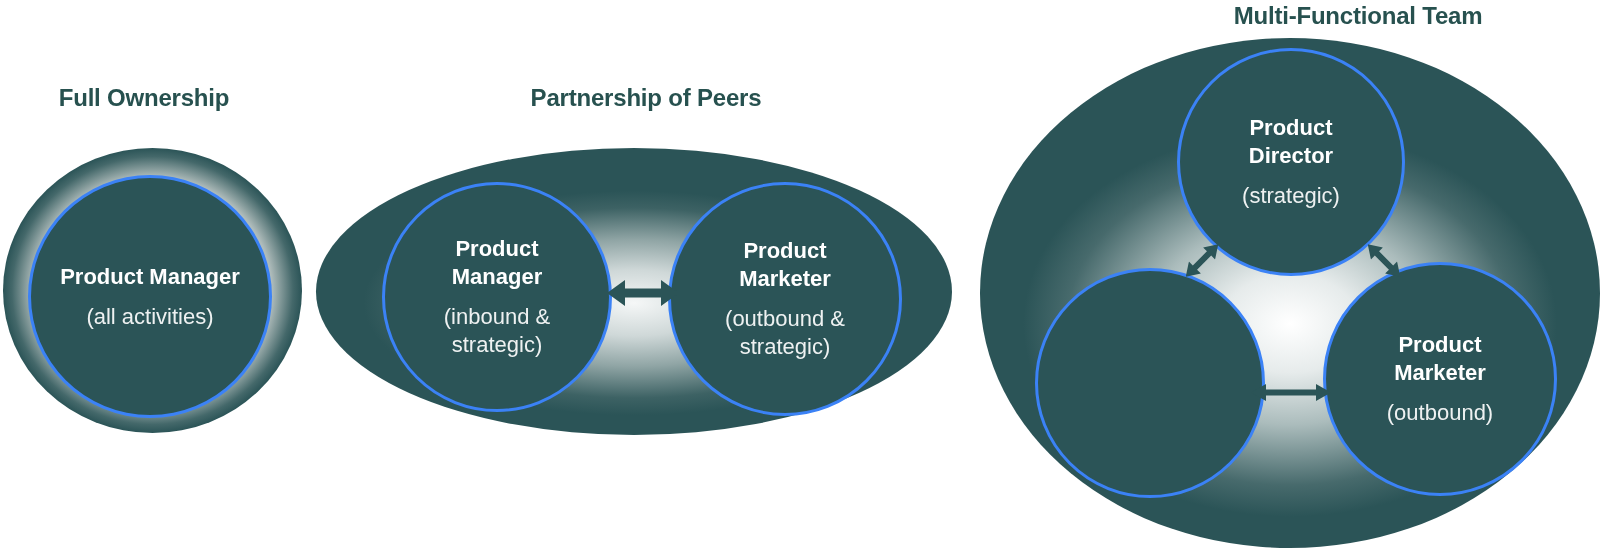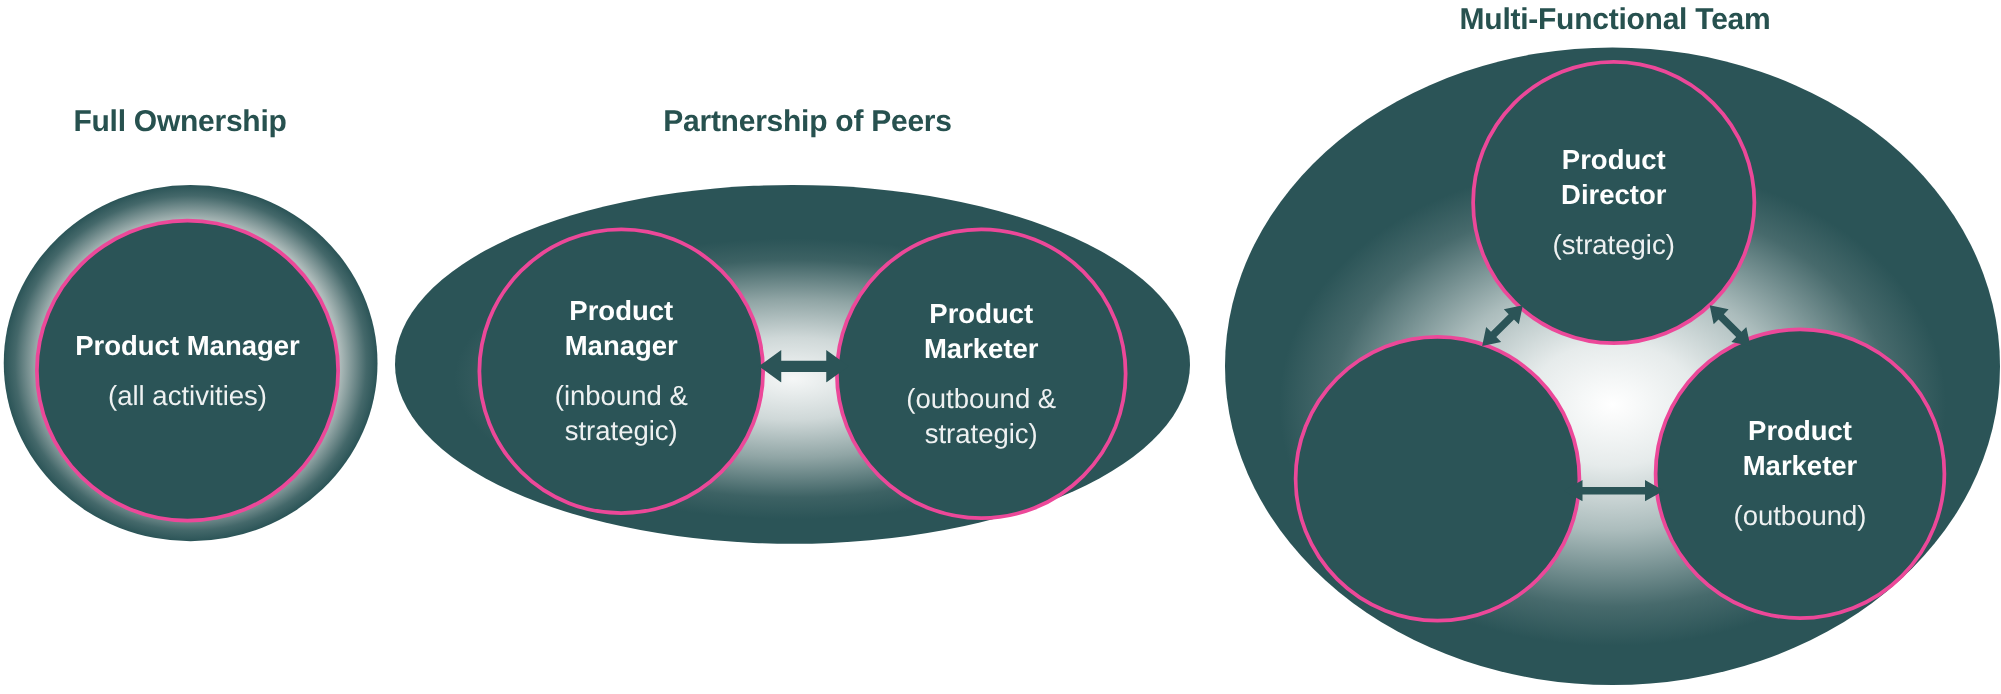--- a/index.html
+++ b/index.html
@@ -6,36 +6,36 @@
   .canvas{
     position:relative;width:1601px;height:555px;background:#ffffff;overflow:hidden;
     font-family:"Liberation Sans", sans-serif;
   }
   .title{
     position:absolute;margin:0;font-size:24px;font-weight:700;color:#27514f;
     text-align:center;letter-spacing:-0.2px;
   }
   .t1{left:24px;top:84px;width:240px;}
   .t2{left:496px;top:84px;width:300px;}
-  .t3{left:1142px;top:2px;width:300px;}
+  .t3{left:1208px;top:2px;width:300px;}
   .blob{position:absolute;border-radius:50%;}
   .ring{
     left:3px;top:148px;width:299px;height:285px;
     background:radial-gradient(closest-side,#e3e9e9 0%,#dfe6e6 55%,#aebbba 80%,#44686a 94%,#2b5457 100%);
   }
   .ell2{
     left:316px;top:148px;width:636px;height:287px;
     background:radial-gradient(closest-side at 50% 54%,#f5f7f7 0%,#cfd8d8 25%,#90a5a5 48%,#3d6264 72%,#2b5457 85%);
   }
   .ell3{
     left:980px;top:38px;width:620px;height:510px;
     background:radial-gradient(closest-side at 50% 56%,#ffffff 0%,#e6ebeb 22%,#abbcbc 45%,#476a6c 72%,#2b5457 86%);
   }
   .circle{
-    position:absolute;border-radius:50%;background:#2b5457;border:3px solid #ec4899;
+    position:absolute;border-radius:50%;background:#2b5457;border:3px solid #3b82f6;
     box-sizing:border-box;display:flex;align-items:center;justify-content:center;
   }
   .c-d1{left:28px;top:175px;width:244px;height:243px;}
   .c-d2a{left:382px;top:182px;width:230px;height:230px;}
   .c-d2b{left:668px;top:182px;width:234px;height:234px;}
   .c-d3a{left:1177px;top:48px;width:228px;height:228px;}
   .c-d3b{left:1035px;top:268px;width:230px;height:230px;}
   .c-d3c{left:1323px;top:262px;width:234px;height:234px;}
   .ctext{text-align:center;color:#ffffff;font-size:22px;line-height:28px;}
   .cname{font-weight:700;}

